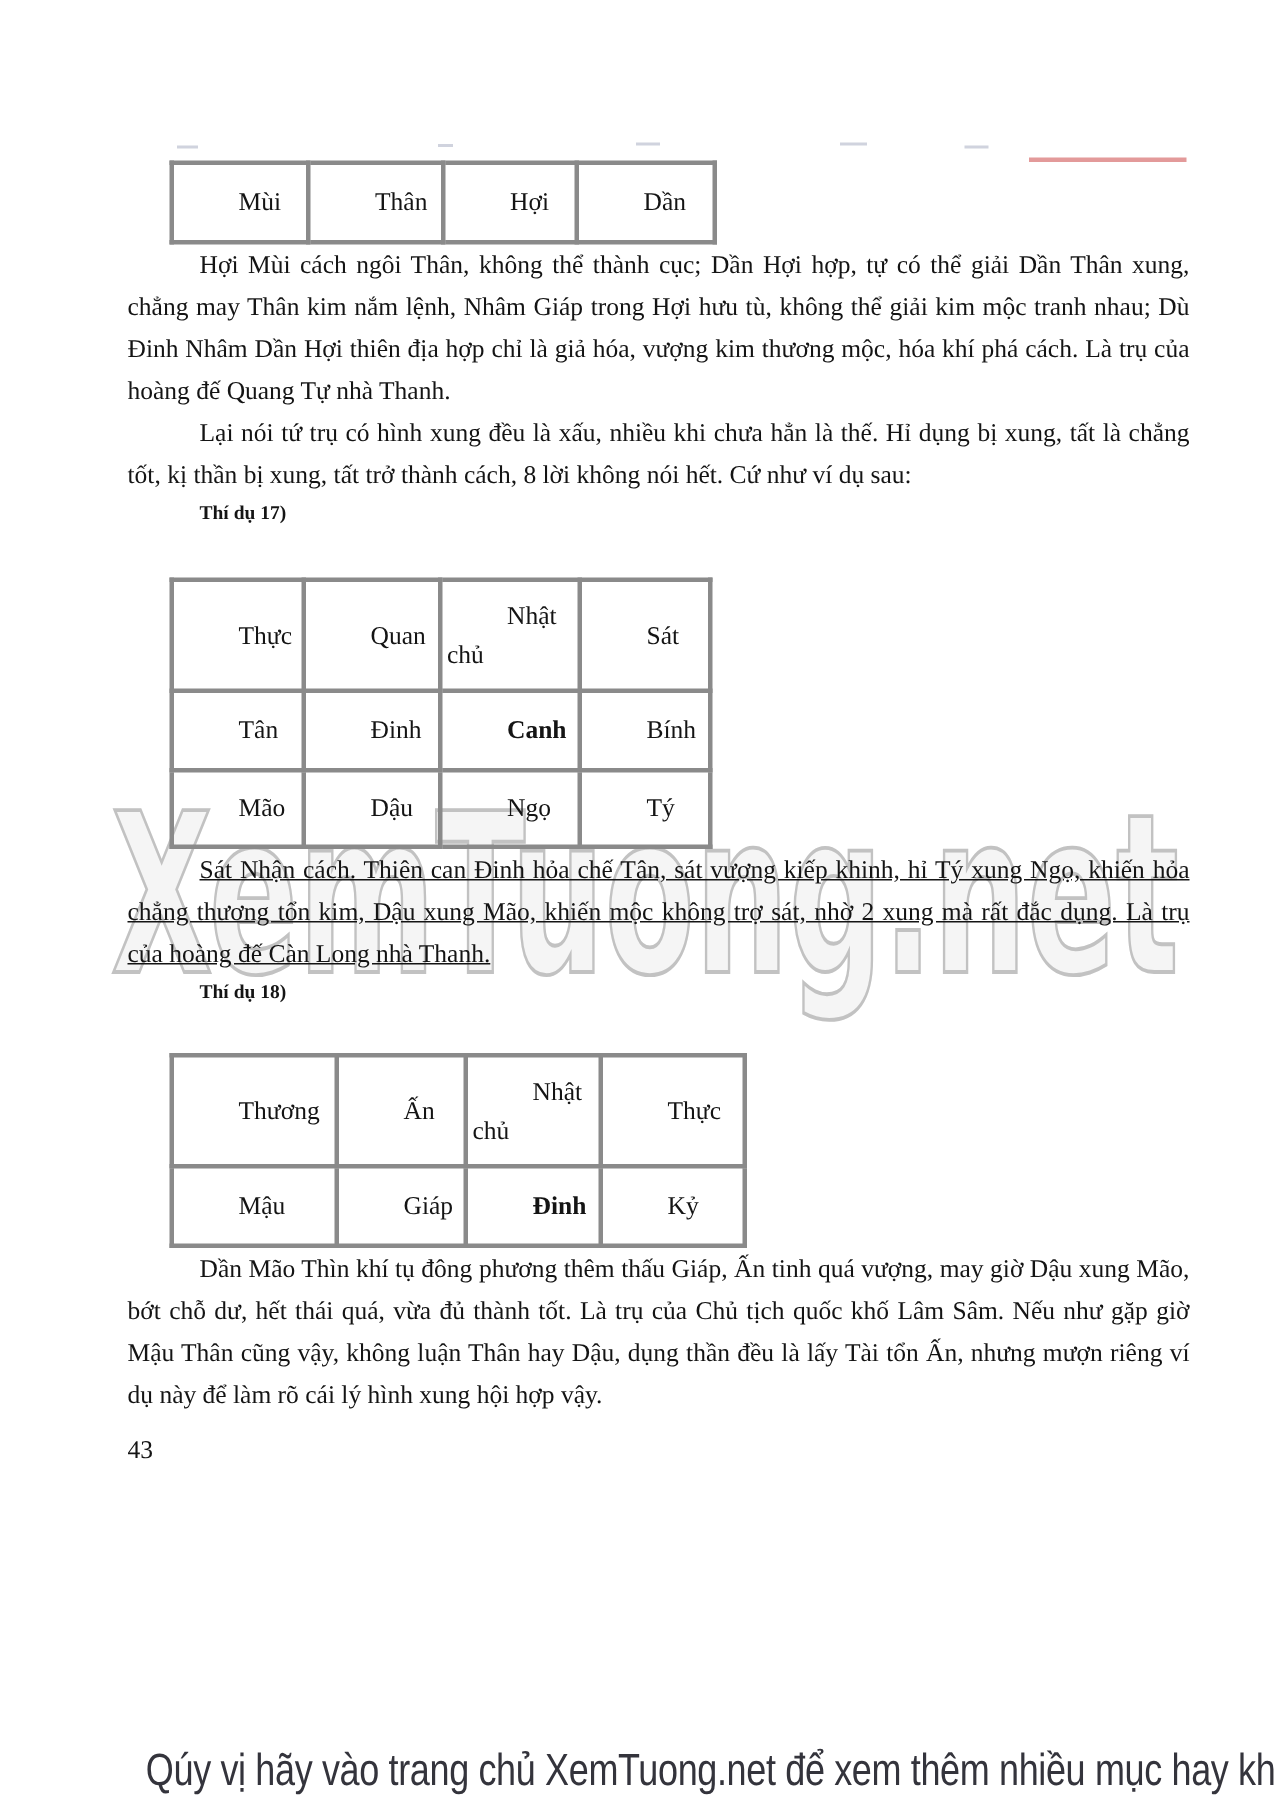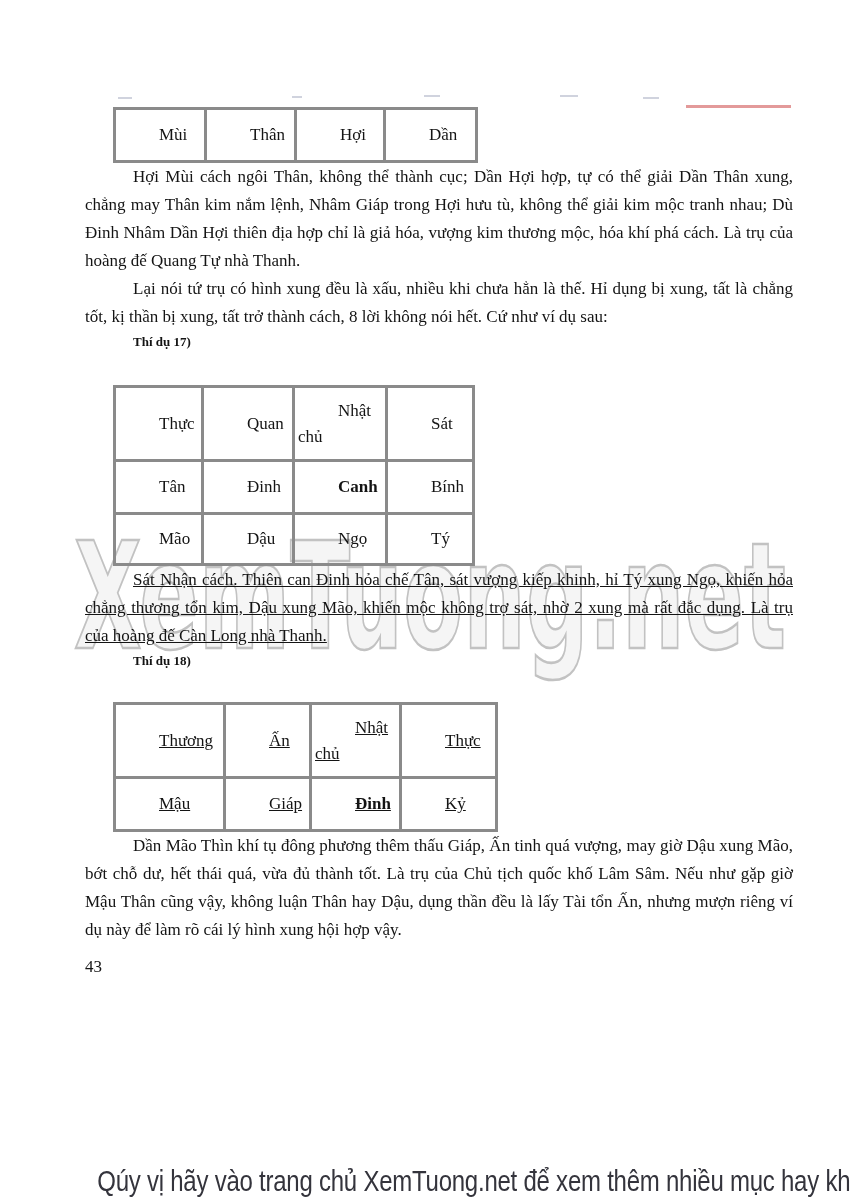--- a/index.html
+++ b/index.html
@@ -60,21 +60,21 @@
     line-height:26px;
     text-indent:40px;
     text-align:left;
     overflow:visible;
     background:transparent;
   }
   table.pillar td.bold{font-weight:bold;}
   .t-top{margin:107px 0 0 28px;}
   .t-top tr{height:53px;}
   .t-ex17{margin:32px 0 0 28px;}
-  .t-ex18{margin:30px 16px 0 28px;text-decoration:underline;}
+  .t-ex18{margin:30px 16px 0 28px;}
   .row-tall{height:74px;}
   .row-mid{height:53px;}
   .row-low{height:51px;}
   .mt-p1{margin-top:32px;}
   .mt-p2{margin-top:6px;}
   .mt-h17{margin-top:10px;}
   .mt-p3{margin-top:11px;text-decoration:underline;}
   .mt-h18{margin-top:10px;}
   .mt-p4{margin-top:31px;}
   

